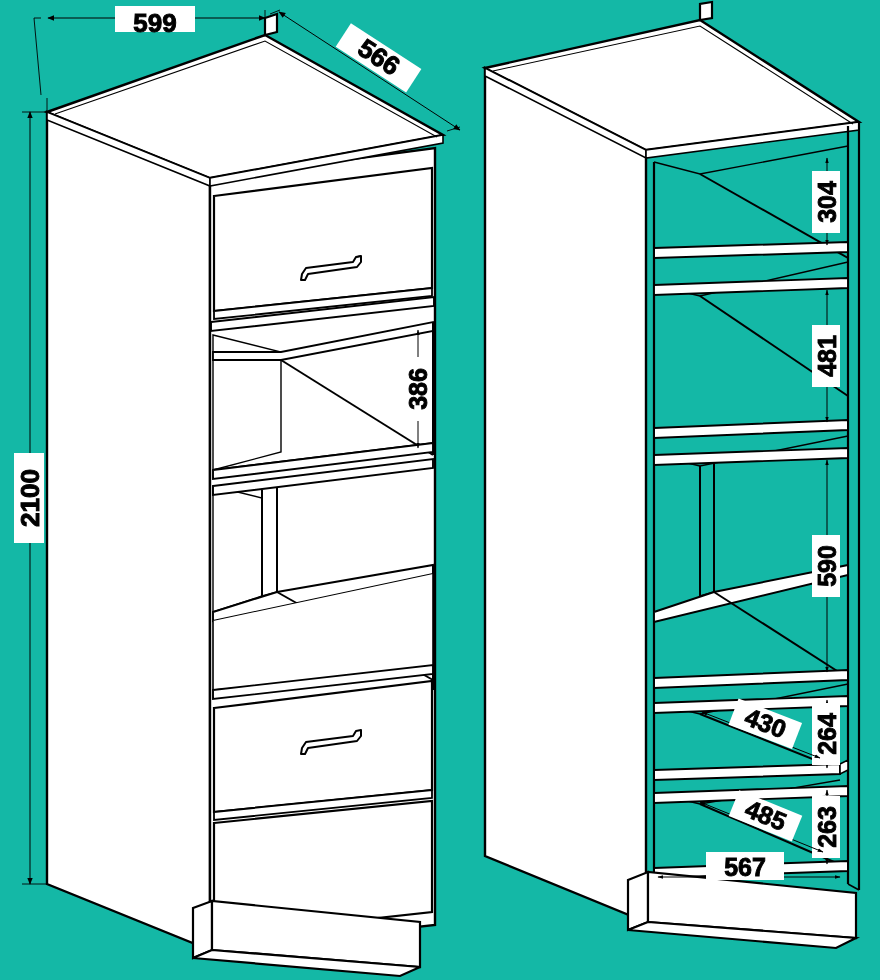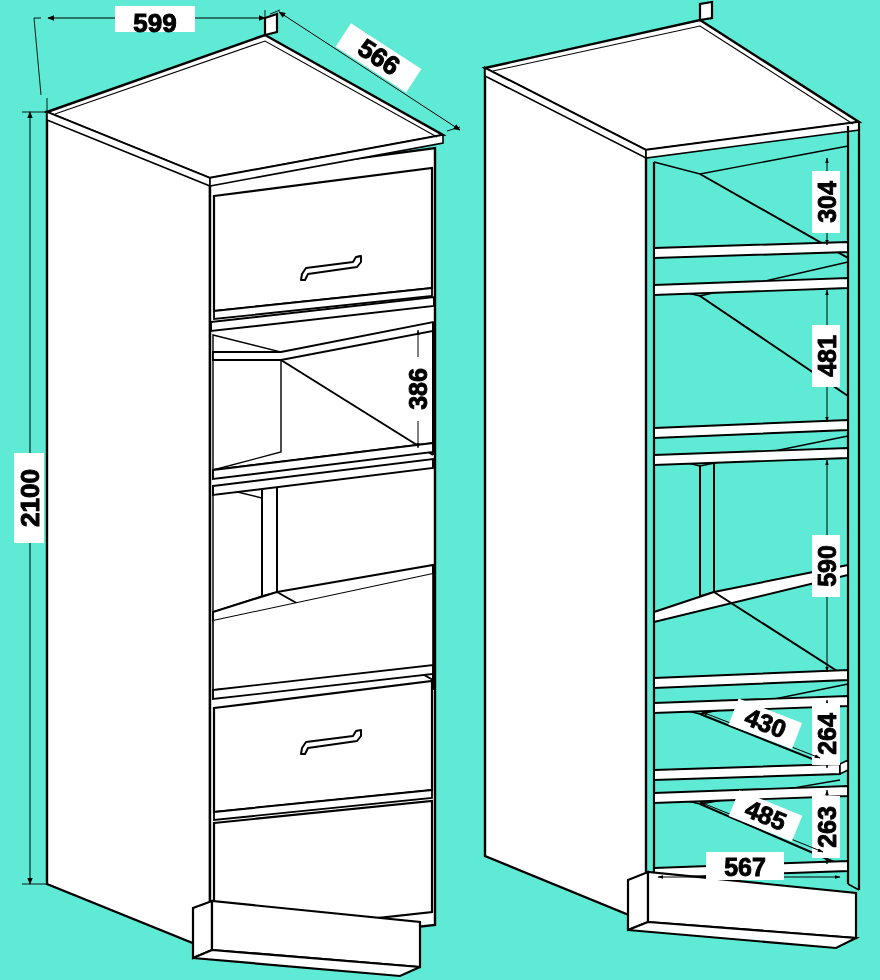--- a/index.html
+++ b/index.html
@@ -1,17 +1,17 @@
 <!DOCTYPE html>
 <html><head>
 <meta charset="utf-8">
 <style>
   html,body{margin:0;padding:0;background:#ffffff;}
   body{width:880px;height:980px;overflow:hidden;font-family:"Liberation Sans",sans-serif;}
-  #stage{position:relative;width:880px;height:980px;background:#5eead4;}
+  #stage{position:relative;width:880px;height:980px;background:#14b8a6;}
   svg{display:block;}
   .dimtxt{font-family:"Liberation Sans",sans-serif;font-weight:bold;fill:#000;}
 </style>
 </head>
 <body>
 
 <div id="stage">
   <svg width="880" height="980" viewBox="0 0 880 980">
 
     <defs>

